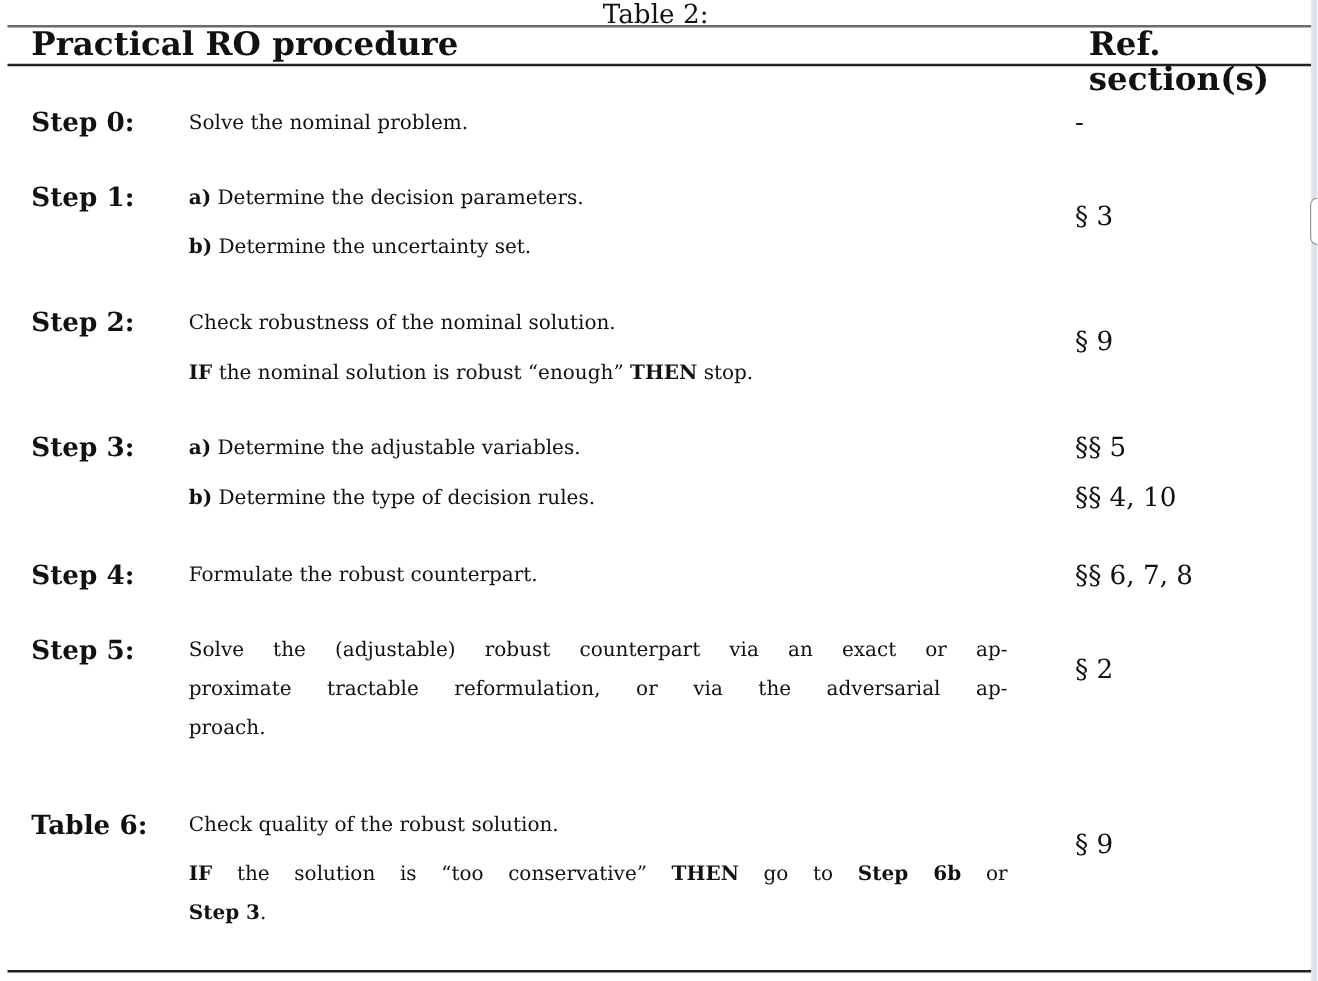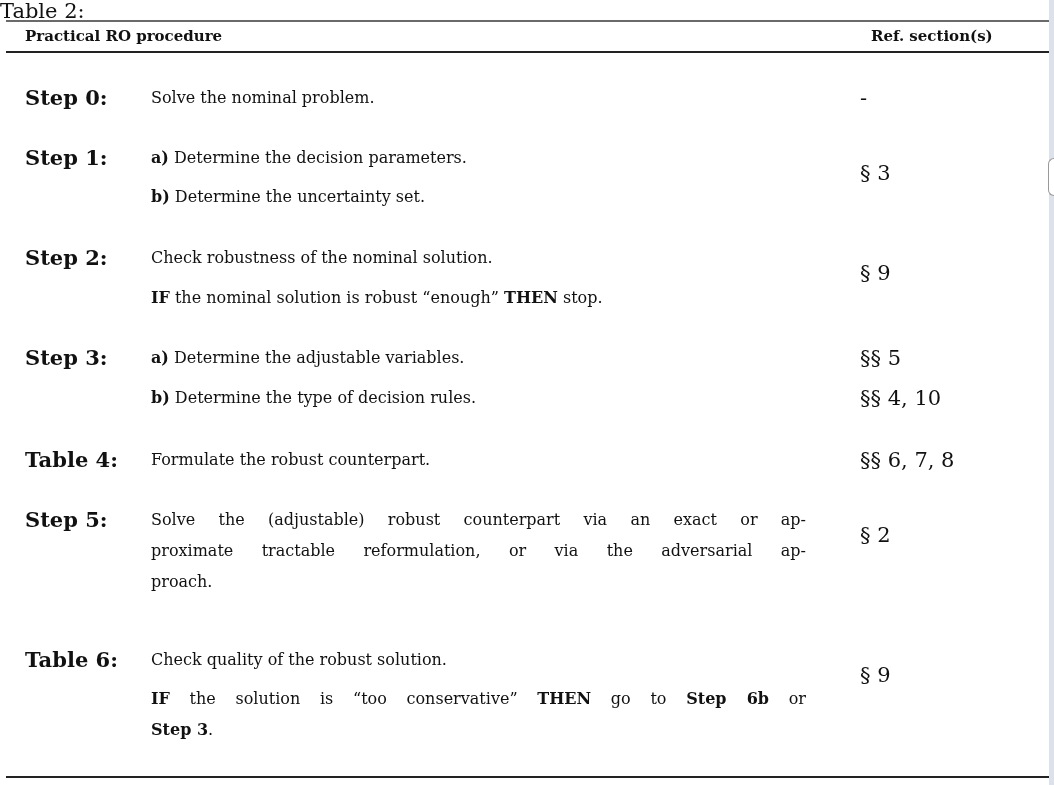--- a/index.html
+++ b/index.html
@@ -4,26 +4,26 @@
 <style>
   html, body { margin: 0; padding: 0; }
   body {
     width: 1054px; height: 785px; overflow: hidden; background: #ffffff;
     position: relative;
     font-family: "DejaVu Serif", "Liberation Serif", serif;
     color: #111;
   }
   .caption {
     position: absolute; left: 0; width: 1049px; top: 0;
-    font-size: 21px; line-height: 22px;
+    text-align: center; font-size: 21px; line-height: 22px;
   }
   .rule-top { position: absolute; left: 6px; width: 1043px; top: 20px; height: 2px; background: #6a6a6a; }
   .rule-head { position: absolute; left: 6px; width: 1043px; top: 51px; height: 1.5px; background: #222; }
   .rule-bottom { position: absolute; left: 6px; width: 1043px; top: 776px; height: 1.5px; background: #222; }
-  .hdr { position: absolute; top: 22px; font-weight: bold; font-size: 15px; line-height: 28px; }
+  .hdr { position: absolute; top: 22px; font-weight: bold; font-size: 26px; line-height: 28px; }
   .hdr-left { left: 25px; }
   .hdr-right { left: 860px; margin-left: 11px; }
   .step-label { position: absolute; left: 25px; font-weight: bold; font-size: 21px; line-height: 28px; text-align: right; }
   .line { position: absolute; left: 151px; font-size: 16px; line-height: 28px; white-space: nowrap; }
   .line b { font-weight: bold; }
   .just { width: 655px; text-align: justify; text-align-last: justify; white-space: normal; }
   .ref { position: absolute; left: 860px; font-size: 21px; line-height: 28px; white-space: nowrap; }
   .scroll-strip { position: absolute; left: 1049px; top: 0; width: 5px; height: 785px; background: #dde2ea; }
   .scroll-thumb {
     position: absolute; left: 1048px; top: 158px; width: 10px; height: 36px;
@@ -52,21 +52,21 @@
 <div class="line" style="top:244px"><span>Check robustness of the nominal solution.</span></div>
 <div class="line" style="top:284px"><b>IF</b><span> the nominal solution is robust “enough” </span><b>THEN</b><span> stop.</span></div>
 <div class="ref" style="top:259px">§ 9</div>
 
 <div class="step-label" style="top:344px">Step 3:</div>
 <div class="line" style="top:344px"><b>a)</b><span> Determine the adjustable variables.</span></div>
 <div class="line" style="top:384px"><b>b)</b><span> Determine the type of decision rules.</span></div>
 <div class="ref" style="top:344px">§§ 5</div>
 <div class="ref" style="top:384px">§§ 4, 10</div>
 
-<div class="step-label" style="top:446px">Table 4:</div>
+<div class="step-label" style="top:446px">Step 4:</div>
 <div class="line" style="top:446px"><span>Formulate the robust counterpart.</span></div>
 <div class="ref" style="top:446px">§§ 6, 7, 8</div>
 
 <div class="step-label" style="top:506px">Step 5:</div>
 <div class="line just" style="top:506px"><span>Solve the (adjustable) robust counterpart via an exact or ap-</span></div>
 <div class="line just" style="top:537px"><span>proximate tractable reformulation, or via the adversarial ap-</span></div>
 <div class="line" style="top:568px"><span>proach.</span></div>
 <div class="ref" style="top:521px">§ 2</div>
 
 <div class="step-label" style="top:646px">Table 6:</div>

